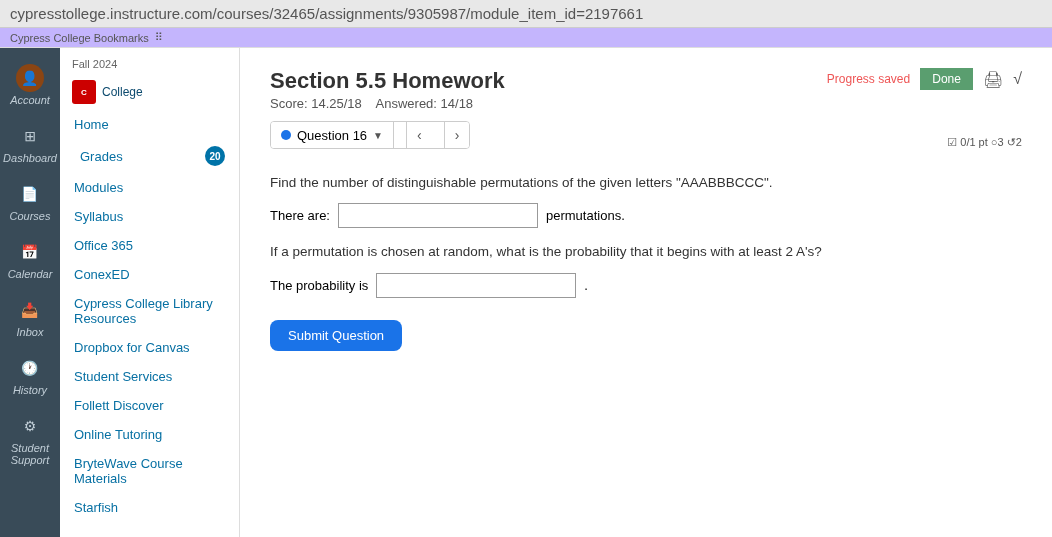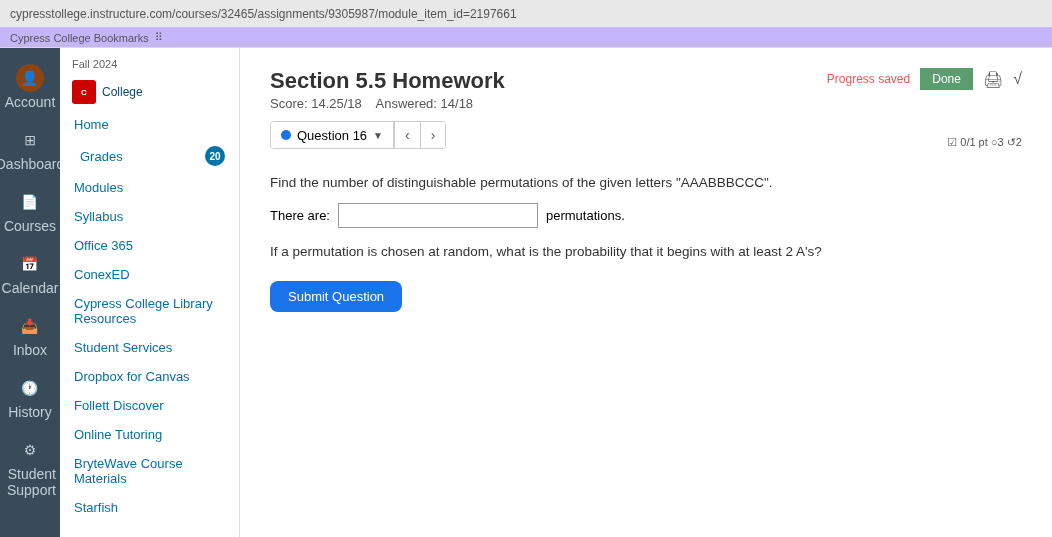--- a/index.html
+++ b/index.html
@@ -10,21 +10,21 @@
       background: #e8e8e8;
       border-bottom: 1px solid #ccc;
       padding: 4px 10px;
       font-size: 11px;
       color: #333;
       display: flex;
       align-items: center;
       gap: 10px;
       min-height: 28px;
     }
-    .top-bar .url { flex: 1; overflow: hidden; text-overflow: ellipsis; white-space: nowrap; color: #555; font-size: 12px; }
+    .top-bar .url { flex: 1; overflow: hidden; text-overflow: ellipsis; white-space: nowrap; color: #555; font-size: 15px; }
     .bookmarks-bar {
       background: #c4b5fd;
       border-bottom: 1px solid #ddd;
       padding: 3px 10px;
       font-size: 11px;
       display: flex;
       align-items: center;
       gap: 6px;
     }
     .bookmarks-bar span { color: #555; }
@@ -57,21 +57,21 @@
     .nav-icon {
       width: 28px; height: 28px;
       border-radius: 50%;
       display: flex; align-items: center; justify-content: center;
       font-size: 14px;
     }
     .nav-icon.avatar {
       background: #8b4513;
       overflow: hidden;
     }
-    .nav-label { font-size: 14px; text-align: right; }
+    .nav-label { font-size: 11px; text-align: center; font-style: italic; }
 
     
     .course-sidebar {
       width: 180px;
       background: #fff;
       border-right: 1px solid #ddd;
       overflow-y: auto;
       flex-shrink: 0;
       padding-bottom: 20px;
     }
@@ -158,21 +158,21 @@
       font-size: 12px;
     }
     .action-icon {
       font-size: 16px;
       color: #555;
       cursor: pointer;
     }
 
     .question-nav {
       display: flex;
-      gap: 0;
+      gap: 12px;
       margin-bottom: 18px;
       border: 1px solid #ccc;
       border-radius: 4px;
       overflow: hidden;
       width: fit-content;
     }
     .question-selector {
       display: flex;
       align-items: center;
       padding: 5px 10px;
@@ -303,24 +303,24 @@
         <div class="sidebar-menu-item">
           <span>Office 365</span>
         </div>
         <div class="sidebar-menu-item">
           <span>ConexED</span>
         </div>
         <div class="sidebar-menu-item">
           <span>Cypress College Library Resources</span>
         </div>
         <div class="sidebar-menu-item">
+          <span>Dropbox for Canvas</span>
+        </div>
+        <div class="sidebar-menu-item">
           <span>Student Services</span>
-        </div>
-        <div class="sidebar-menu-item">
-          <span>Dropbox for Canvas</span>
         </div>
         <div class="sidebar-menu-item">
           <span>Follett Discover</span>
         </div>
         <div class="sidebar-menu-item">
           <span>Online Tutoring</span>
         </div>
         <div class="sidebar-menu-item">
           <span>BryteWave Course Materials</span>
         </div>
@@ -368,17 +368,22 @@
 
     <div class="answer-row">
       <span>There are:</span>
       <input class="answer-input" type="text" value="" style="">
       <span>permutations.</span>
     </div>
 
     
     <p class="problem-text probability-section">If a permutation is chosen at random, what is the probability that it begins with at least 2 A's?</p>
 
+    <div class="answer-row">
+      <span>The probability is</span>
+      <input class="answer-input" type="text" value="" style="">
+      <span>.</span>
+    </div>
 
     <button class="submit-btn">Submit Question</button>
 
   </div>
 </div>
 
 </body></html>

